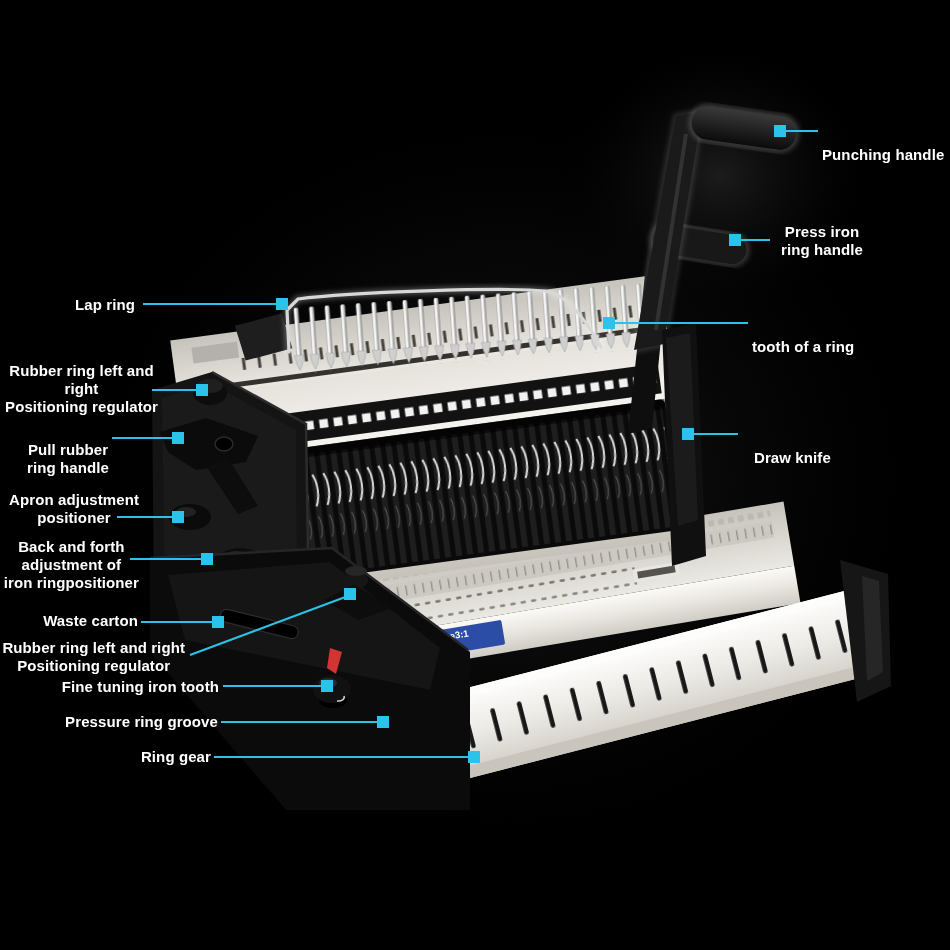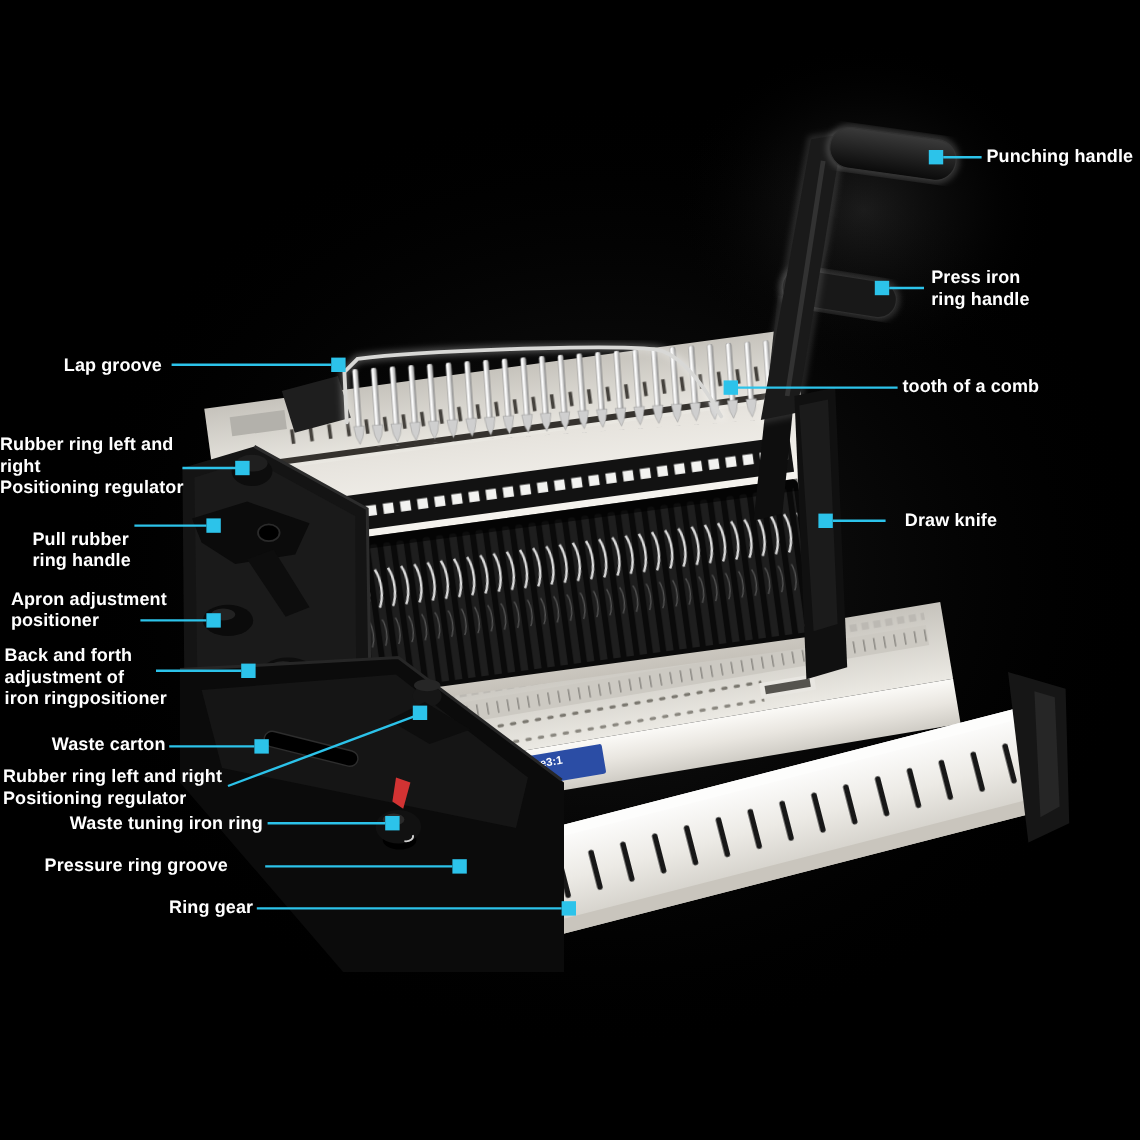--- a/index.html
+++ b/index.html
@@ -1,23 +1,23 @@
 <!DOCTYPE html>
 <html><head>
 <meta charset="utf-8">
 <style>
   html,body{margin:0;padding:0;background:#000;}
   .stage{position:relative;width:950px;height:950px;background:#000;overflow:hidden;
          font-family:"Liberation Sans",sans-serif;}
   .stage svg{position:absolute;left:0;top:0;}
   .callout{position:absolute;color:#fff;font-weight:700;font-size:15px;line-height:18px;
            white-space:pre-line;letter-spacing:0.1px;}
-  .c-left{text-align:left;}
+  .c-left{text-align:left;margin-top:24px;}
   .c-right{text-align:right;}
-  .c-center{text-align:left;}
+  .c-center{text-align:center;}
 </style>
 </head>
 <body>
 
 <div class="stage">
 
 <svg width="950" height="950" viewBox="0 0 950 950">
   <defs>
     <radialGradient id="gGlow" cx="50%" cy="50%" r="50%">
       <stop offset="0%" stop-color="rgba(170,170,170,0.16)"></stop>
@@ -251,32 +251,32 @@
     <rect x="344" y="588" width="12" height="12"></rect>
     <rect x="321" y="680" width="12" height="12"></rect>
     <rect x="377" y="716" width="12" height="12"></rect>
     <rect x="468" y="751" width="12" height="12"></rect>
   </g>
 </svg>
 
 <div class="callout c-left" style="left:822px;top:122px;"><span>Punching handle</span></div>
 <div class="callout c-center" style="left:776px;top:223px;width:92px;"><span>Press iron
 ring handle</span></div>
-<div class="callout c-right" style="right:815px;top:296px;"><span>Lap groove</span></div>
-<div class="callout c-left" style="left:752px;top:314px;"><span>tooth of a comb</span></div>
+<div class="callout c-right" style="right:815px;top:296px;"><span>Lap ring</span></div>
+<div class="callout c-left" style="left:752px;top:314px;"><span>tooth of a ring</span></div>
 <div class="callout c-center" style="right:787px;top:362px;"><span>Rubber ring left and right
 Positioning regulator</span></div>
 <div class="callout c-center" style="right:841px;top:416px;margin-top:25px;"><span>Pull rubber
 ring handle</span></div>
 <div class="callout c-left" style="left:754px;top:425px;"><span>Draw knife</span></div>
 <div class="callout c-center" style="right:811px;top:491px;"><span>Apron adjustment
 positioner</span></div>
 <div class="callout c-center" style="right:811px;top:538px;"><span>Back and forth
 adjustment of
 iron ringpositioner</span></div>
 <div class="callout c-right" style="right:812px;top:612px;"><span>Waste carton</span></div>
 <div class="callout c-center" style="right:765px;top:639px;"><span>Rubber ring left and right
 Positioning regulator</span></div>
-<div class="callout c-right" style="right:731px;top:678px;"><span>Waste tuning iron ring</span></div>
-<div class="callout c-right" style="right:760px;top:713px;"><span>Pressure ring groove</span></div>
+<div class="callout c-right" style="right:731px;top:678px;"><span>Fine tuning iron tooth</span></div>
+<div class="callout c-right" style="right:732px;top:713px;"><span>Pressure ring groove</span></div>
 <div class="callout c-right" style="right:739px;top:748px;text-align:right;"><span>Ring gear</span></div>
 
 </div>
 
 </body></html>

